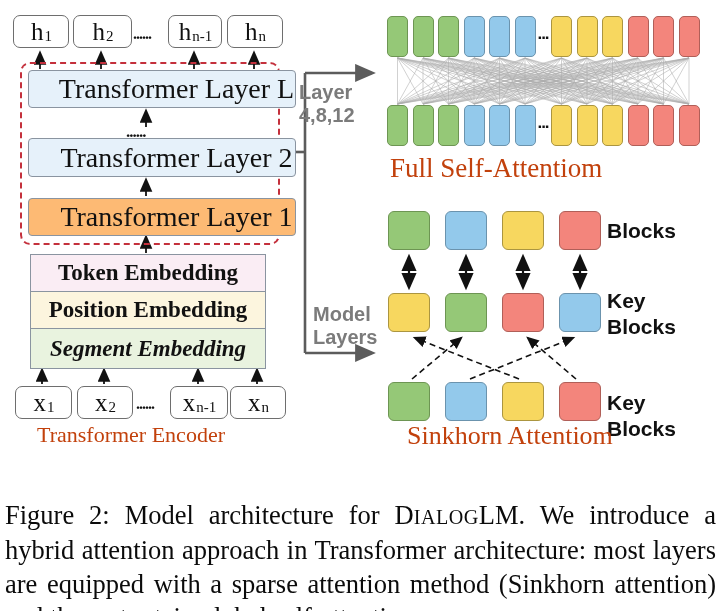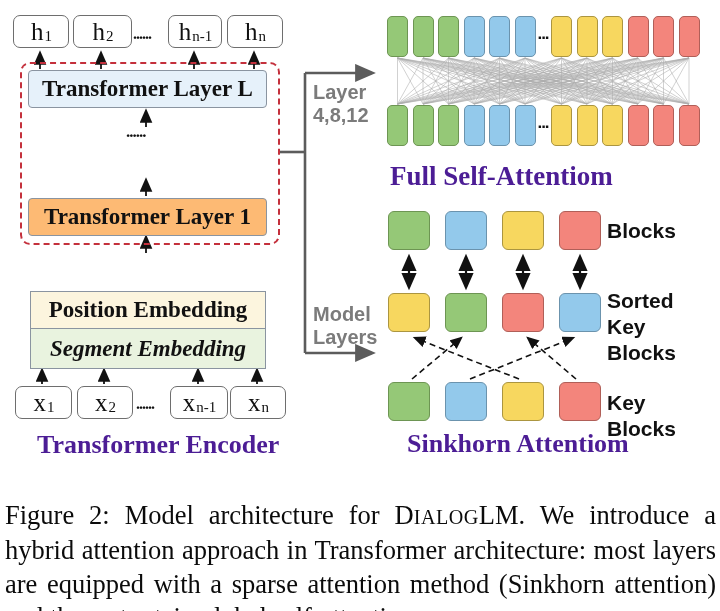--- a/index.html
+++ b/index.html
@@ -11,25 +11,25 @@
   .tok-box{position:absolute;height:31px;background:#fff;border:1.6px solid #6e6e6e;border-radius:7px;
            display:flex;align-items:center;justify-content:center;
            font-size:25px;color:#111;line-height:1;}
   .tok-box sub{font-size:15px;position:relative;bottom:-5px;left:1px;}
   .dots-row{position:absolute;font-weight:bold;color:#111;font-size:16px;letter-spacing:-1px;
             font-family:"Liberation Serif",serif;}
   .dashed-box{position:absolute;left:20px;top:62px;width:256px;height:179px;
               border:2.5px dashed #c4303c;border-radius:10px;background:transparent;}
   .layer-box{position:absolute;left:28px;width:237px;background:#e6f1fa;border:1.6px solid #8a94a0;
              border-radius:4px;display:flex;align-items:center;justify-content:center;
-             font-weight:bold;font-size:23px;color:#111;}
+             font-weight:normal;font-size:28px;color:#111;padding-left:29px;}
   .emb-box{position:absolute;left:30px;width:234px;border:1.6px solid #8a94a0;
            display:flex;align-items:center;justify-content:center;
            font-weight:bold;font-size:23px;color:#111;}
-  .big-title{position:absolute;font-weight:bold;color:#4c1d95;white-space:nowrap;margin-top:8px;}
+  .big-title{position:absolute;font-weight:normal;color:#c2410c;white-space:nowrap;}
 
   
   .router-label{position:absolute;font-family:"Liberation Sans",sans-serif;font-weight:bold;
                 font-size:20px;line-height:23px;color:#7b7b7b;}
 
   
   .fa-row{position:absolute;left:387px;width:315px;height:41px;}
   .fa-row .blk{position:absolute;top:0;width:21px;height:41px;border:1.6px solid;border-radius:5px;box-sizing:border-box;}
   .fa-row .dots-cell{position:absolute;top:8px;width:18px;text-align:center;font-weight:bold;
                      font-size:17px;letter-spacing:-1px;color:#111;font-family:"Liberation Sans",sans-serif;}
@@ -262,22 +262,24 @@
   </div>
   <div class="tok-box" style="left:227px;top:15px;width:54px">
     <span>h</span>
       <sub>n</sub>
   </div>
 
   <div class="dashed-box" style="border-color: rgb(196, 48, 60);"></div>
 
   <div class="layer-box" style="top: 70px; height: 36px; background: rgb(230, 241, 250);">Transformer Layer L</div>
   <div class="dots-row" style="left:126px;top:122px;font-size:17px">......</div>
+  <div class="layer-box" style="top: 138px; height: 37px; background: rgb(230, 241, 250);">Transformer Layer 2</div>
   <div class="layer-box" style="top: 198px; height: 36px; background: #fdba74;">Transformer Layer 1</div>
 
+  <div class="emb-box" style="top: 254px; height: 36px; background: rgb(250, 237, 244);">Token Embedding</div>
   <div class="emb-box" style="top: 291px; height: 36px; background: rgb(252, 245, 222);">Position Embedding</div>
   <div class="emb-box" style="top: 328px; height: 39px; background: rgb(233, 243, 223); font-style: italic;">Segment Embedding</div>
 
   <div class="tok-box" style="left:15px;top:386px;width:55px">
     <span>x</span>
       <sub>1</sub>
   </div>
   <div class="tok-box" style="left:77px;top:386px;width:54px">
     <span>x</span>
       <sub>2</sub>
@@ -285,23 +287,23 @@
   <div class="dots-row" style="left:136px;top:395px">......</div>
   <div class="tok-box" style="left:170px;top:386px;width:56px">
     <span>x</span>
       <sub>n-1</sub>
   </div>
   <div class="tok-box" style="left:230px;top:386px;width:54px">
     <span>x</span>
       <sub>n</sub>
   </div>
 
-  <div class="big-title" style="left:37px;top:422px;font-size:26px">Transformer Encoder</div>
-
-  <div class="router-label" style="left:313px;top:81px">
+  <div class="big-title" style="left:37px;top:422px;font-size:22px">Transformer Encoder</div>
+
+  <div class="router-label" style="left:299px;top:81px">
     <div>Layer</div>
     <div>4,8,12</div>
   </div>
   <div class="router-label" style="left:313px;top:303px">
     <div>Model</div>
     <div>Layers</div>
   </div>
 
   <div class="fa-row" style="top:16px">
       <div class="blk" style="background: rgb(149, 200, 119); border-color: rgb(109, 149, 83); left: 0px;"></div>
@@ -349,21 +351,20 @@
     </div>
   <div class="sk-row" style="top:382px">
       <div class="blk" style="background: rgb(149, 200, 119); border-color: rgb(109, 149, 83); left: 0px;"></div>
       <div class="blk" style="background: rgb(147, 201, 235); border-color: rgb(107, 147, 173); left: 57px;"></div>
       <div class="blk" style="background: rgb(247, 215, 95); border-color: rgb(171, 149, 64); left: 114px;"></div>
       <div class="blk" style="background: rgb(243, 133, 124); border-color: rgb(176, 95, 88); left: 171px;"></div>
     </div>
 
   <div class="side-label" style="top:218px">Blocks</div>
   <div class="side-label" style="top:288px">
-    <div>Sorted</div>
     <div>Key Blocks</div>
   </div>
   <div class="side-label" style="top:390px">Key Blocks</div>
 
   <div class="big-title" style="left:407px;top:421px;font-size:26px">Sinkhorn Attentiom</div>
 
   <p class="caption"><span>Figure 2: Model architecture for D</span><span class="sc">IALOG</span><span>LM. We introduce a hybrid attention approach in Transformer architecture: most layers are equipped with a sparse attention method (Sinkhorn attention) and the rest retain global self-attention.</span></p>
 
 </div>
 

